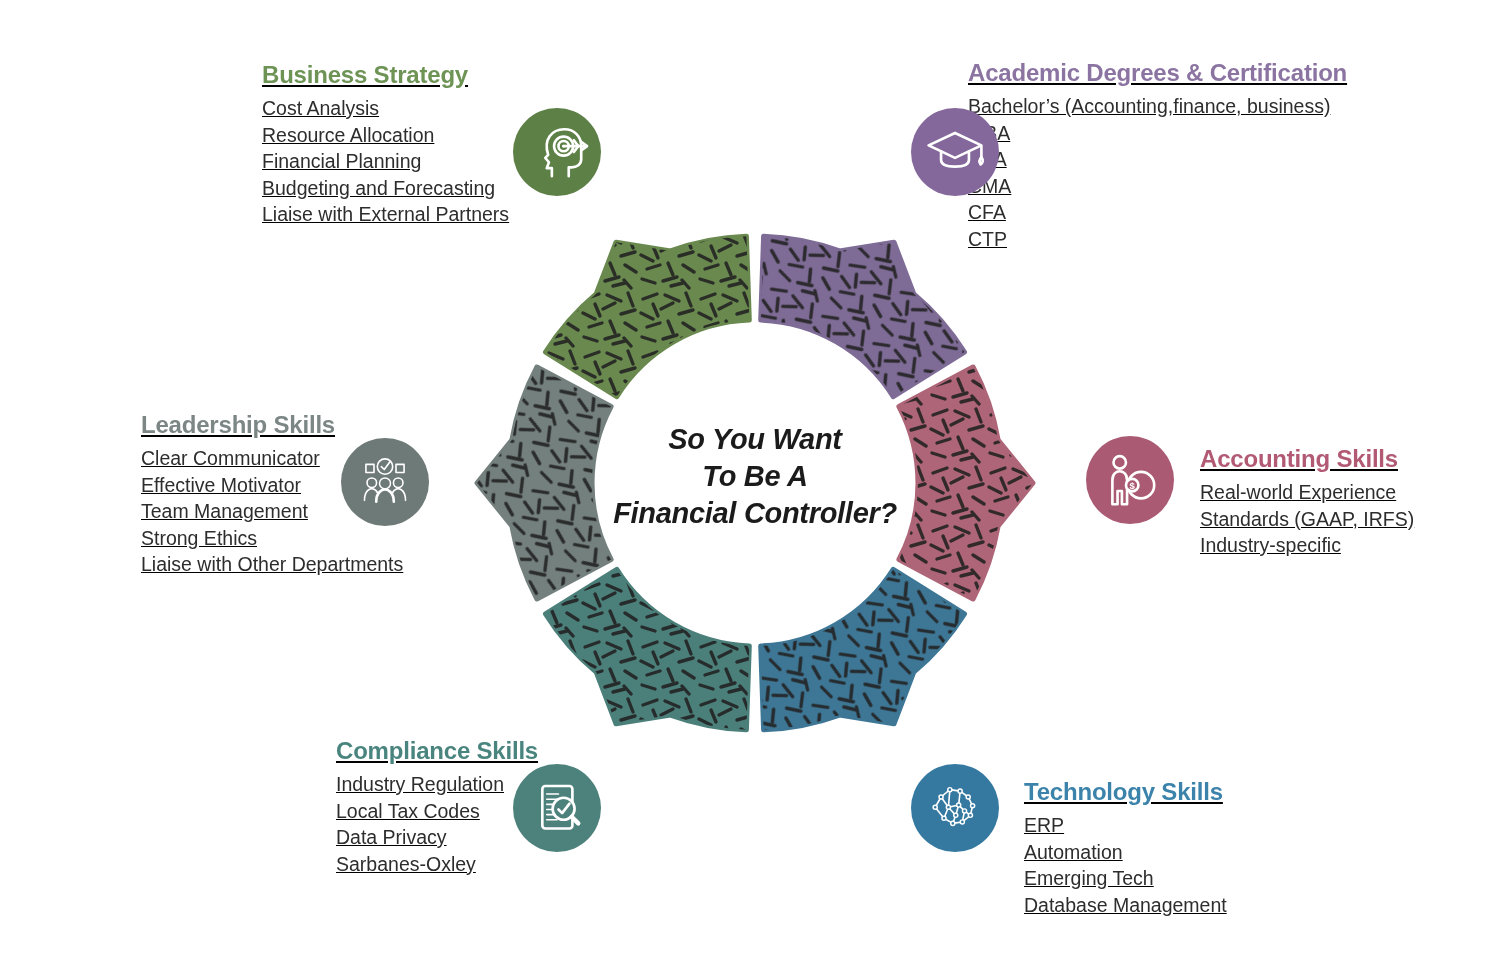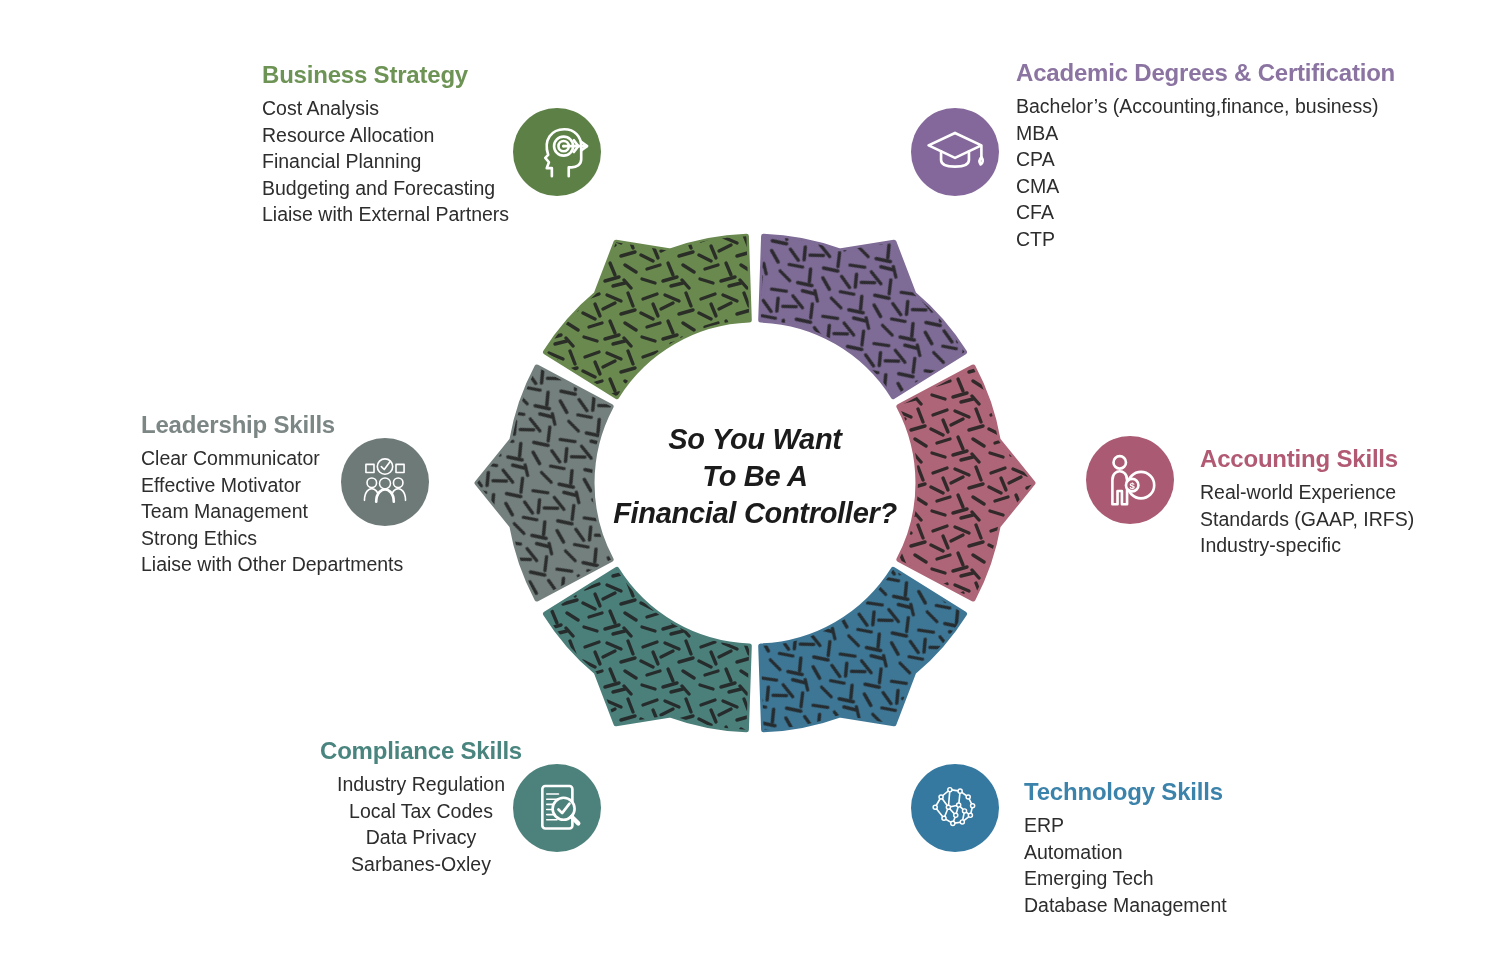--- a/index.html
+++ b/index.html
@@ -7,28 +7,28 @@
     width:1497px;height:965px;position:relative;overflow:hidden;
     background:#ffffff;font-family:"Liberation Sans",sans-serif;
     -webkit-font-smoothing:antialiased;
   }
   #ring-svg{position:absolute;left:0;top:0;width:1497px;height:965px;}
   .center-text{
     position:absolute;left:755px;top:476px;transform:translate(-50%,-50%);
     width:360px;text-align:center;color:#1b1b1b;
     font-size:29px;line-height:37px;font-weight:700;letter-spacing:-.3px;font-style:italic;
   }
-  .section{position:absolute;}
+  .section{position:absolute;text-decoration:underline;}
   .sec-title{margin:0 0 5px 0;font-size:24px;line-height:30px;font-weight:600;letter-spacing:-.2px;}
   .sec-item{font-size:19.5px;line-height:26.5px;color:#2d2d2d;white-space:nowrap;}
   .sec-business  {left:262px; top:60px;}
-  .sec-academic  {left:1016px;top:58px;}
+  .sec-academic  {left:968px;top:58px;}
   .sec-accounting{left:1200px;top:444px;}
   .sec-technology{left:1024px;top:734px;}
-  .sec-compliance{left:320px; top:736px;text-align:center;}
+  .sec-compliance{left:336px; top:736px;}
   .sec-leadership{left:141px; top:410px;}
   .icon-circle{
     position:absolute;width:88px;height:88px;border-radius:50%;
     display:flex;align-items:center;justify-content:center;
   }
   .ic-business  {left:513px;top:108px;}
   .ic-academic  {left:911px;top:108px;}
   .ic-accounting{left:1086px;top:436px;}
   .ic-technology{left:911px;top:764px;}
   .ic-compliance{left:513px;top:764px;}

